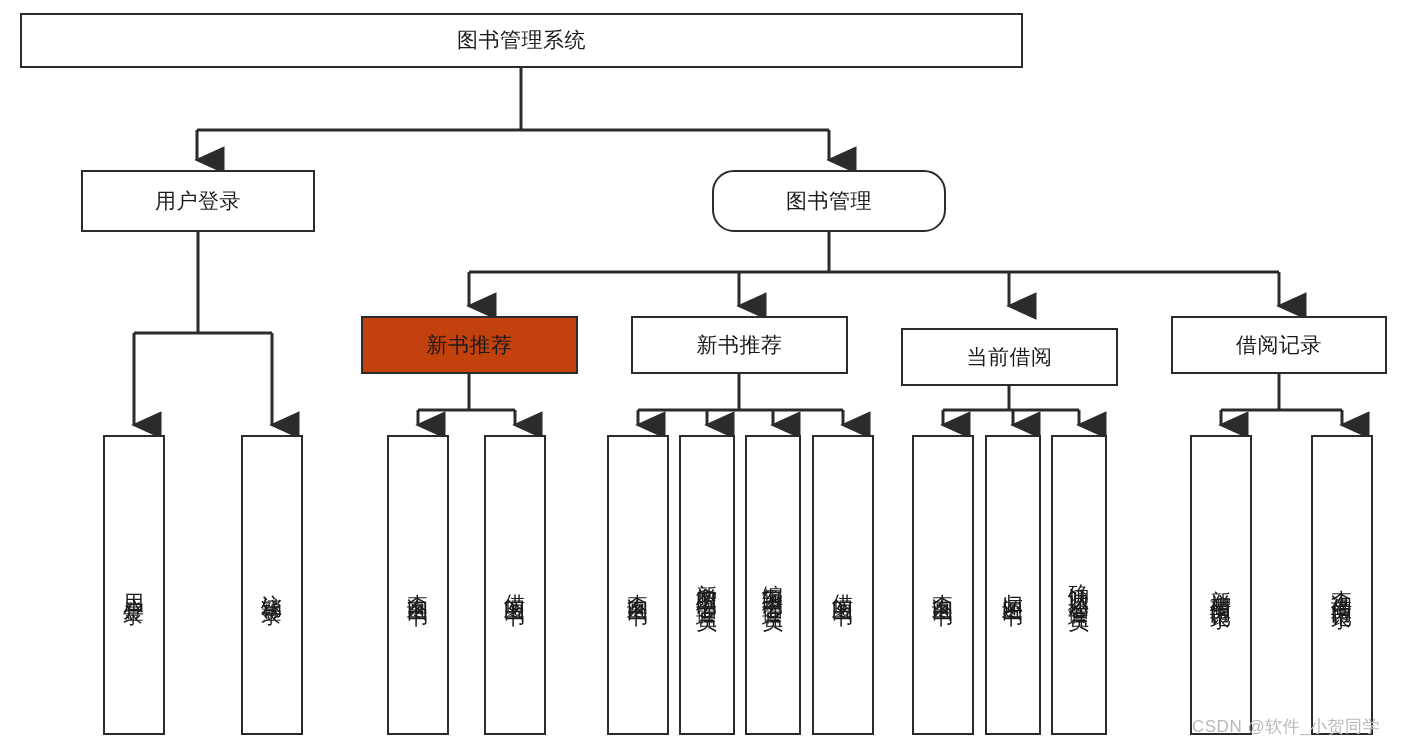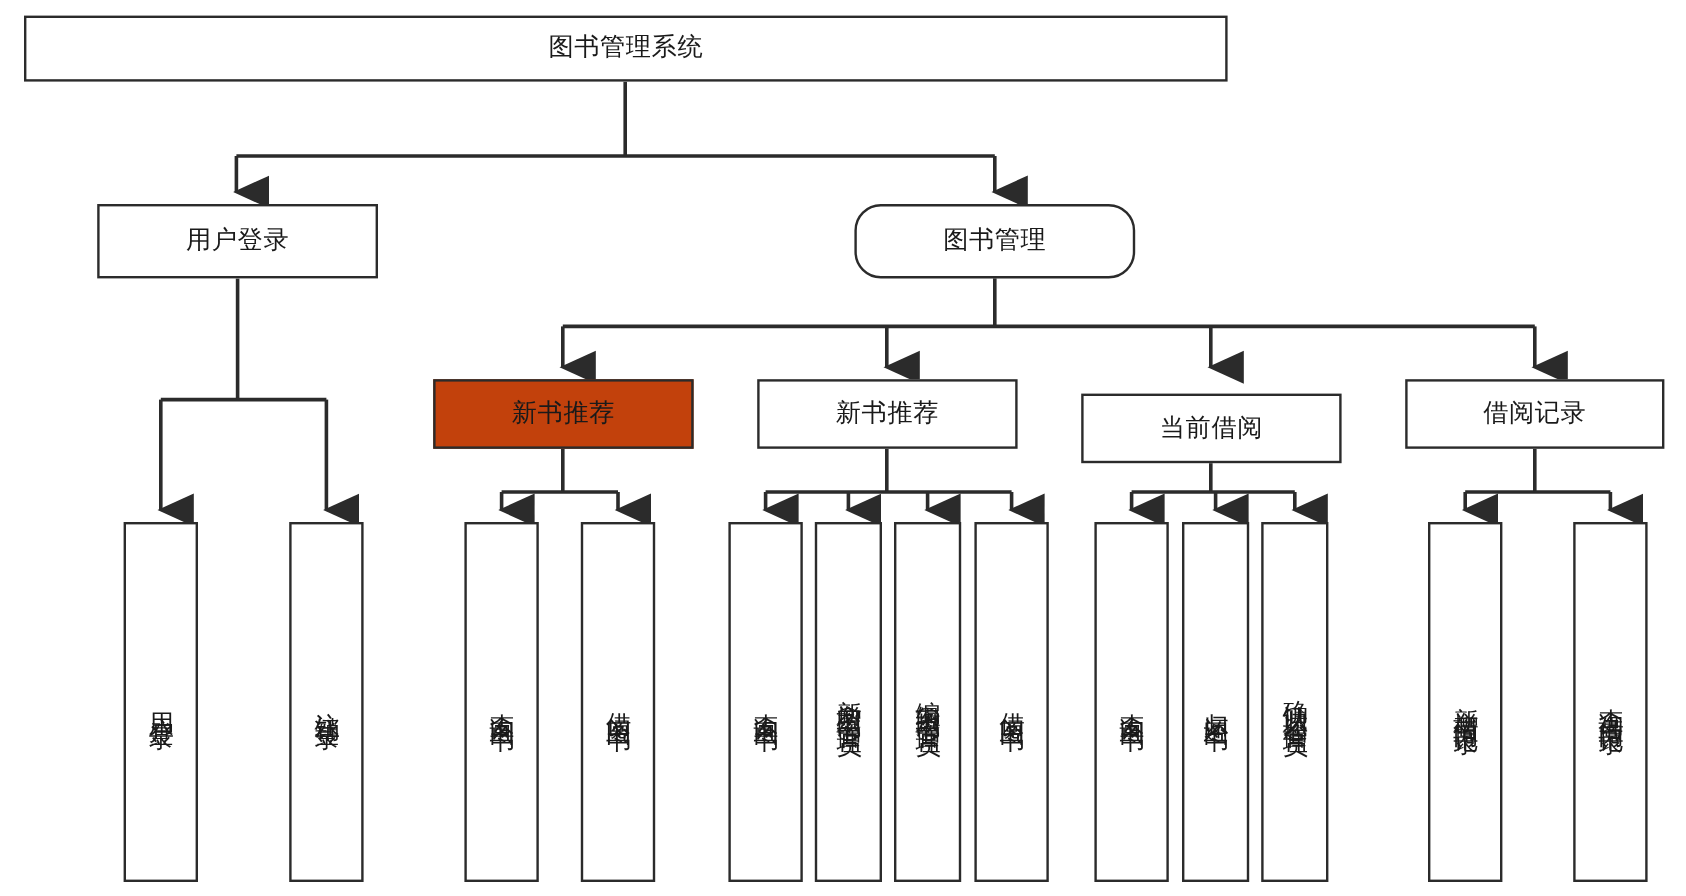--- a/index.html
+++ b/index.html
@@ -166,13 +166,14 @@
       <div class="node vertical" style="left: 1051px; top: 435px; width: 56px; height: 300px; border-color: rgb(43, 43, 43); background: rgb(255, 255, 255);">
         <span class="node-label">确认归还（管理员）</span>
       </div>
       <div class="node vertical" style="left: 1190px; top: 435px; width: 62px; height: 300px; border-color: rgb(43, 43, 43); background: rgb(255, 255, 255);">
         <span class="node-label">新增借阅记录</span>
       </div>
       <div class="node vertical" style="left: 1311px; top: 435px; width: 62px; height: 300px; border-color: rgb(43, 43, 43); background: rgb(255, 255, 255);">
         <span class="node-label">查询借阅记录</span>
       </div>
     </div>
+  <div class="watermark" style="left: 1192px; top: 715px; color: rgb(185, 185, 185);">CSDN @软件_小贺同学</div>
 </div>
 
 </body></html>

